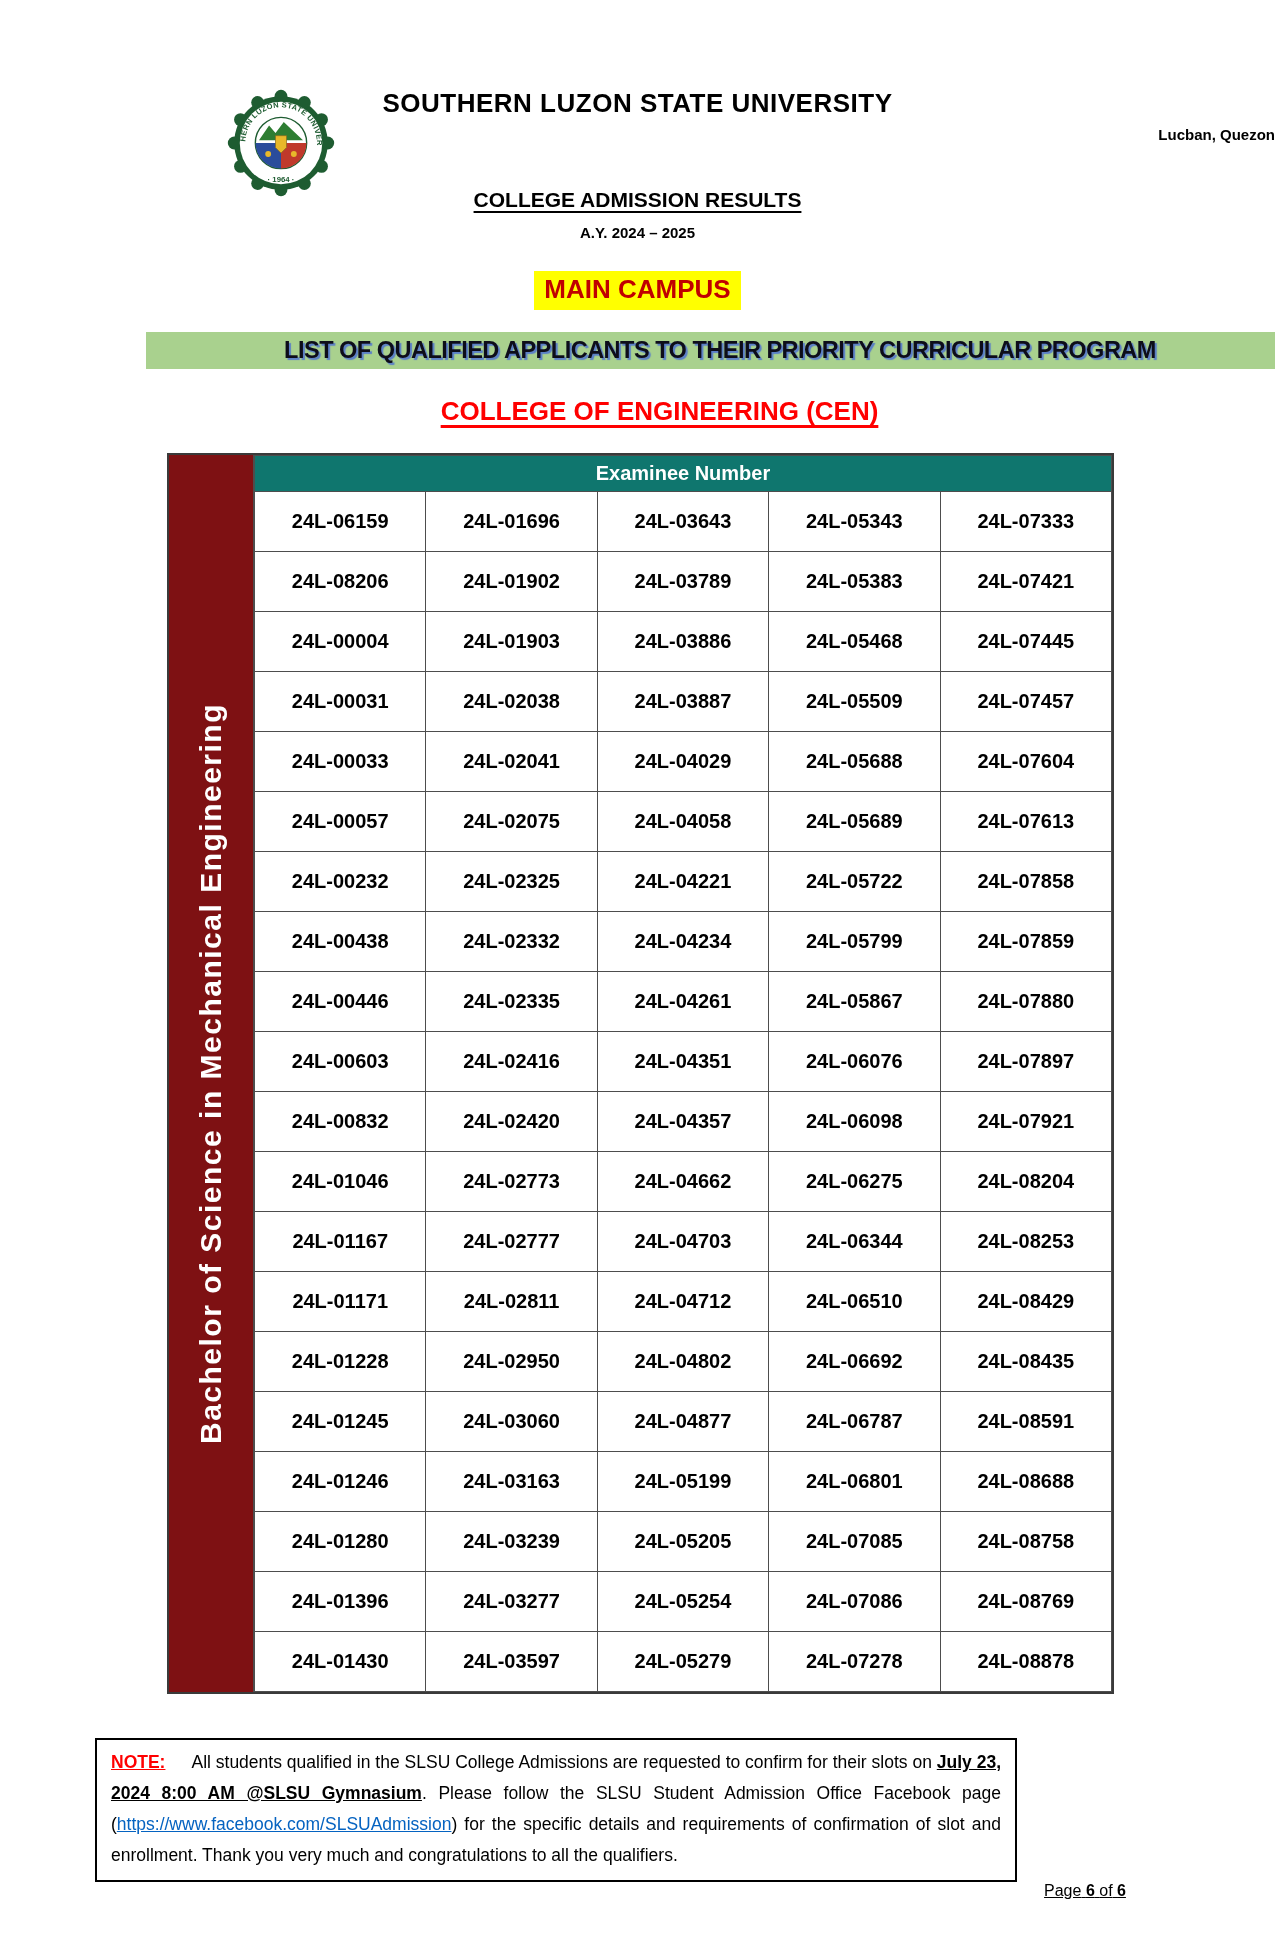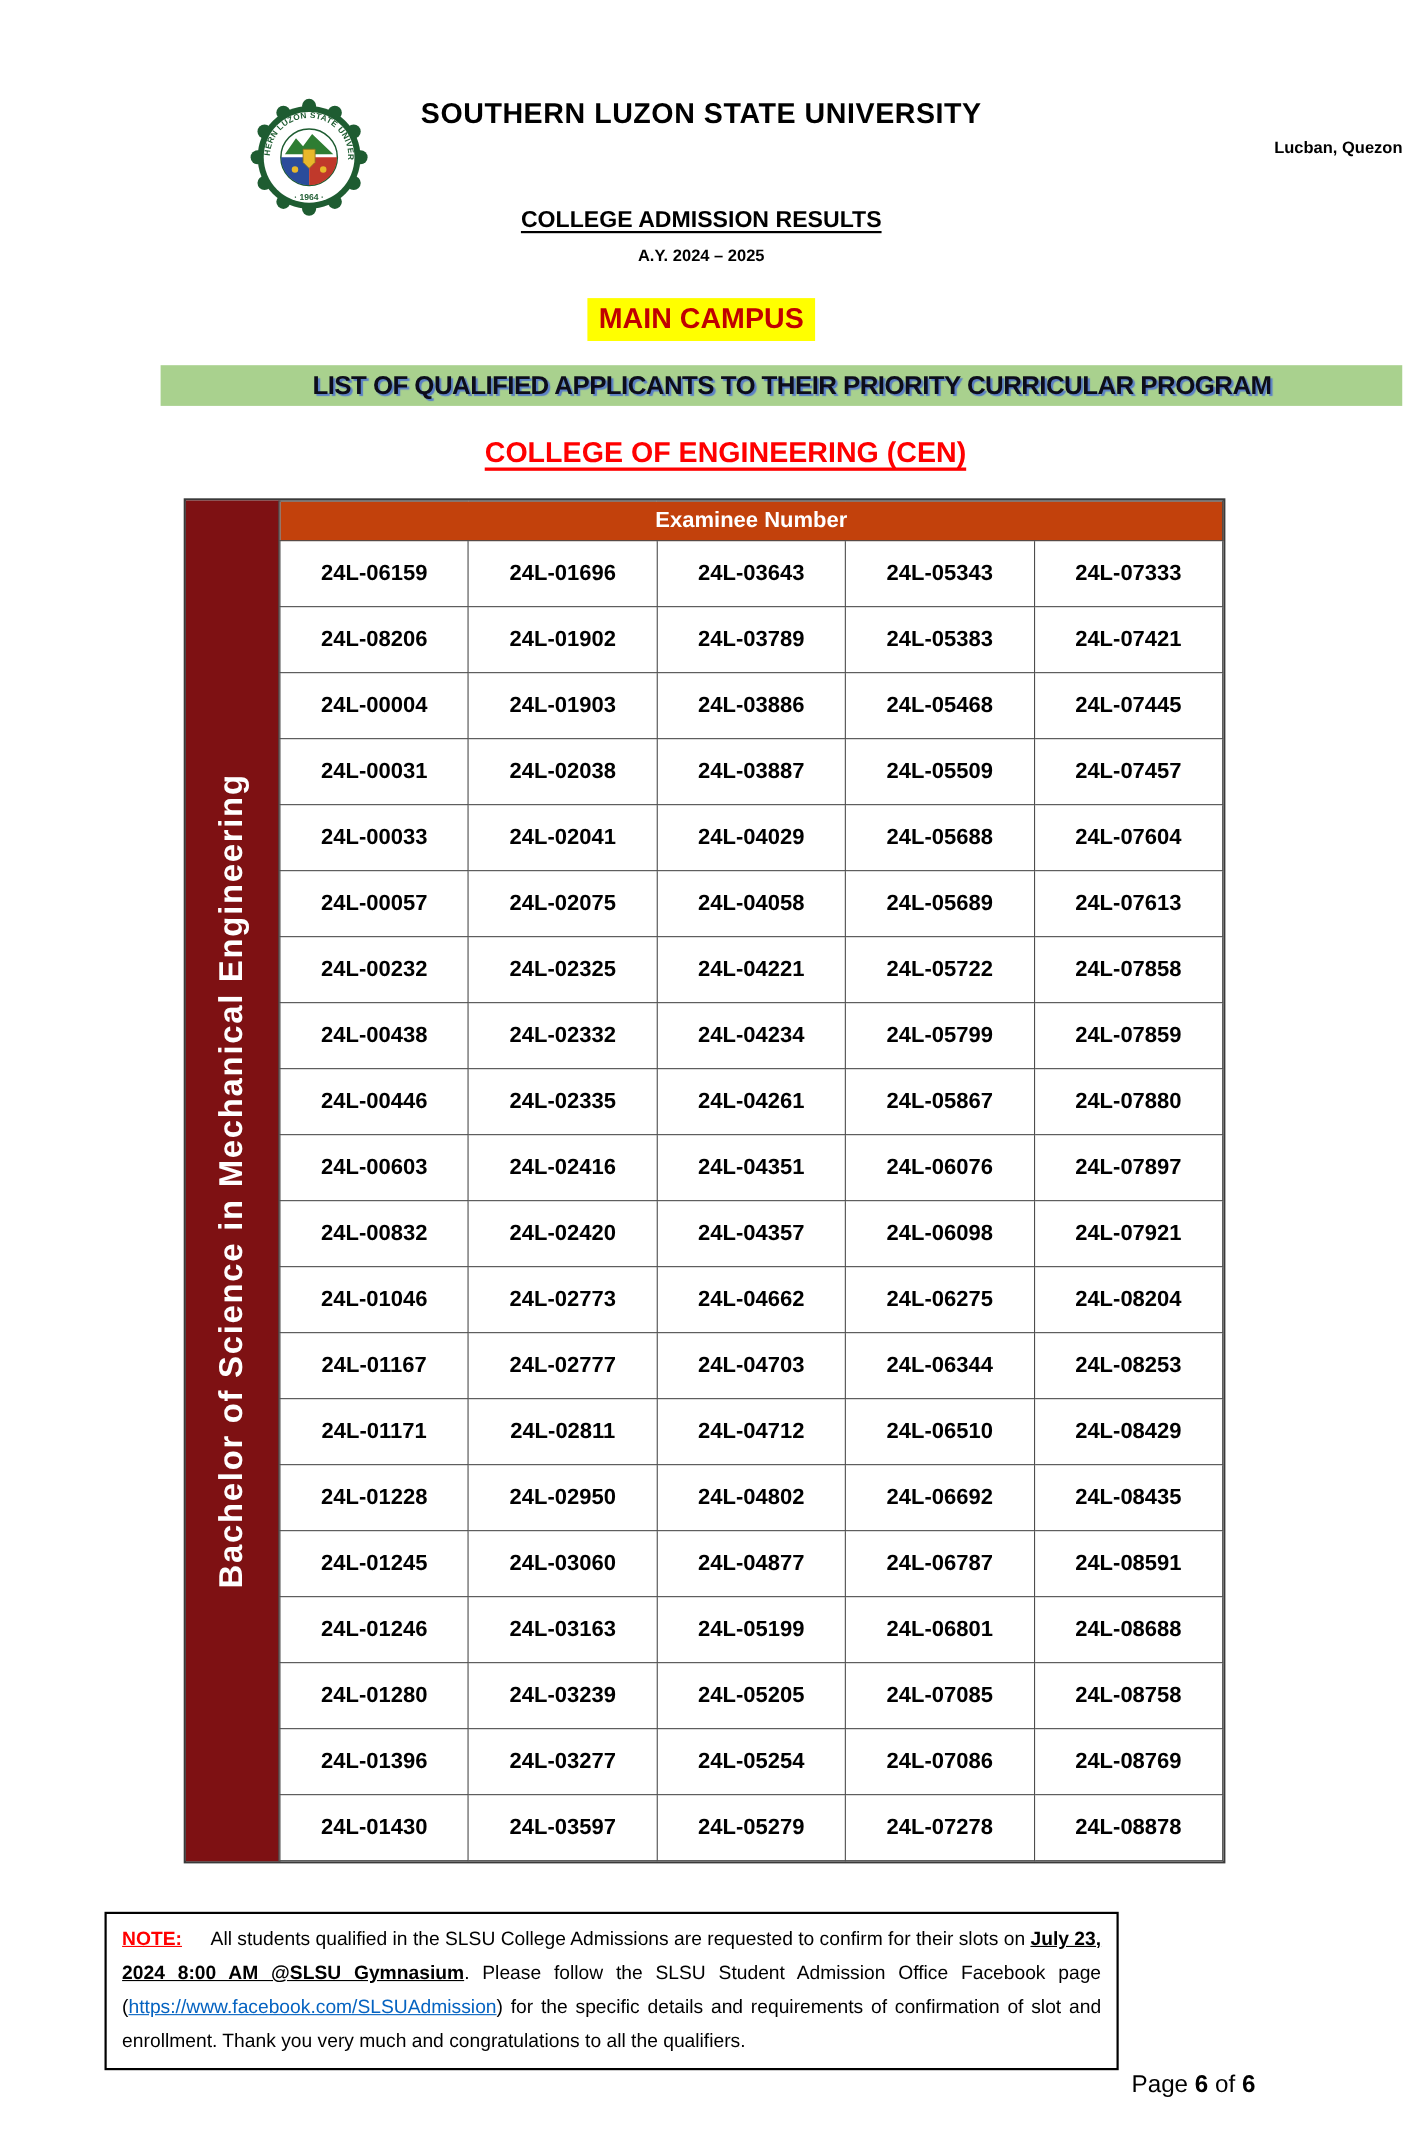--- a/index.html
+++ b/index.html
@@ -64,21 +64,21 @@
     border: 2px solid #000; padding: 7px 14px 9px;
     font-size: 17.5px; line-height: 31px; text-align: justify; color: #000;
   }
   .note-label { color: #ff0000; font-weight: bold; text-decoration: underline; margin-right: 26px; }
   .note-strong { font-weight: bold; text-decoration: underline; }
   .note-link { text-decoration: underline; cursor: pointer; }
 
   
   .page-num {
     position: absolute; top: 1882px; left: 1000px; width: 170px;
-    text-align: center; font-size: 22px; color: #000;
+    text-align: center; font-size: 16px; color: #000; text-decoration: underline;
   }
   .page-num b { font-weight: bold; }
 </style>
 </head>
 <body>
 
 <div class="page">
 
   <svg class="logo" viewBox="0 0 120 120">
     <g>
@@ -131,21 +131,21 @@
     <span>COLLEGE OF ENGINEERING (CEN)</span>
   </div>
 
   <div class="adm-table-wrap">
     <div class="program-sidebar" id="program-sidebar" style="background: rgb(126, 17, 19);">
       <span class="vtext">Bachelor of Science in Mechanical Engineering</span>
     </div>
     <table class="exam-table">
       <thead>
         <tr>
-          <th colspan="5" id="exam-header" style="background: #c2410c;">Examinee Number</th>
+          <th colspan="5" id="exam-header" style="background: #0f766e;">Examinee Number</th>
         </tr>
       </thead>
       <tbody>
           <tr>
             <td>24L-06159</td>
             <td>24L-01696</td>
             <td>24L-03643</td>
             <td>24L-05343</td>
             <td>24L-07333</td>
           </tr>

